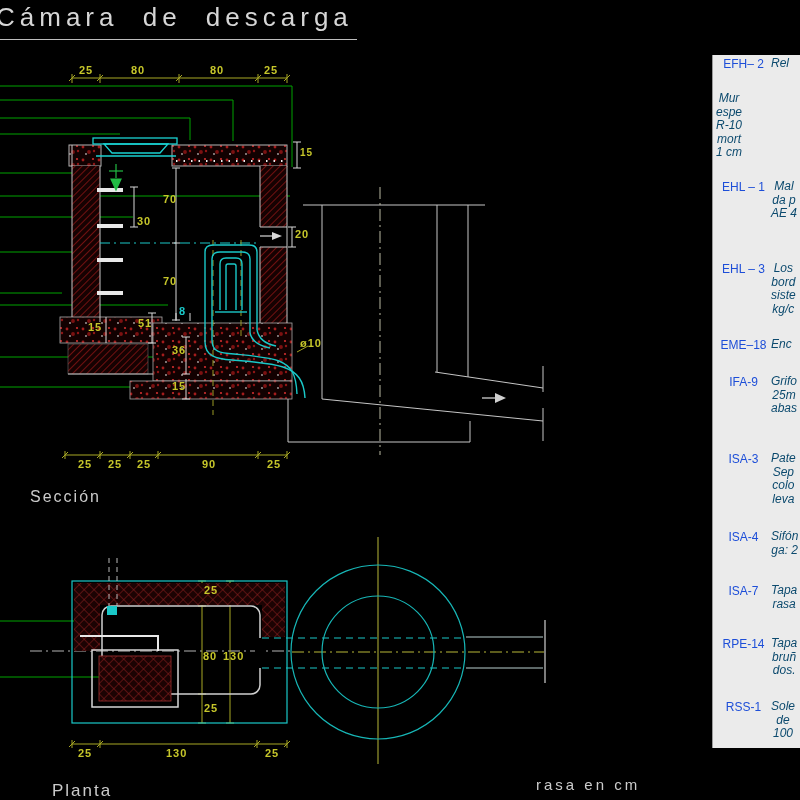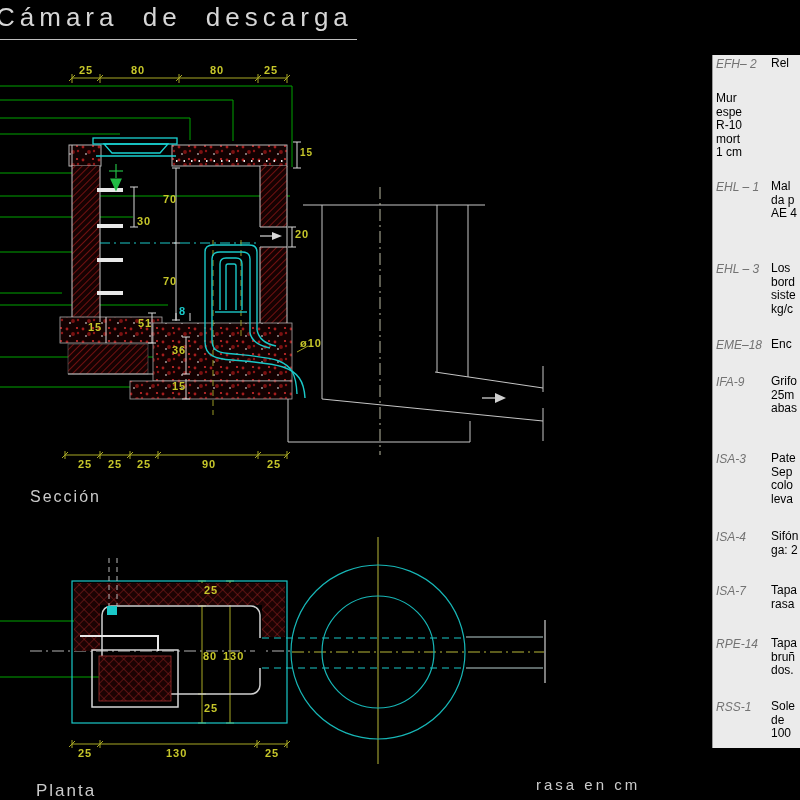--- a/index.html
+++ b/index.html
@@ -1,34 +1,34 @@
 <!DOCTYPE html>
 <html><head>
 <meta charset="utf-8">
 <style>
   html,body{margin:0;padding:0;background:#000;}
   .stage{position:relative;width:800px;height:800px;background:#000;overflow:hidden;
-         font-family:"Liberation Sans",sans-serif;}
+         font-family:"Liberation Sans",sans-serif;text-align:center;}
   svg{position:absolute;left:0;top:0;}
   .title{position:absolute;left:-4px;top:2px;font-size:26px;letter-spacing:5px;word-spacing:12px;
          color:#d6d6d6;font-weight:400;white-space:nowrap;}
   .title-rule{position:absolute;left:0;top:39px;width:357px;height:1px;background:#bdbdbd;}
   .lbl{position:absolute;color:#cbcbcb;letter-spacing:2px;white-space:nowrap;}
   .lbl-seccion{left:30px;top:488px;font-size:16px;}
-  .lbl-planta{left:36px;top:781px;font-size:17px;}
+  .lbl-planta{left:52px;top:781px;font-size:17px;}
   .lbl-cotas{left:536px;top:776px;font-size:15px;letter-spacing:3px;}
   .dim{position:absolute;color:#c6c62a;font-size:11px;font-weight:bold;letter-spacing:1px;
        white-space:nowrap;line-height:1;}
   .dim-sm{font-size:10px;}
   .dim-cyan{color:#1ac8c8;}
   .panel{position:absolute;left:712px;top:55px;width:88px;height:693px;background:#ebebeb;
          border-left:1px solid #9a9a9a;overflow:hidden;}
   .legend-item{position:absolute;left:3px;width:300px;display:flex;}
-  .legend-code{width:55px;flex:0 0 55px;font-size:12px;color:#737373;white-space:nowrap;font-style:italic;}
-  .legend-desc{font-size:12px;color:#000000;line-height:13.5px;white-space:pre-line;}
+  .legend-code{width:55px;flex:0 0 55px;font-size:12px;color:#1d4ed8;white-space:nowrap;}
+  .legend-desc{font-size:12px;color:#0c4a6e;line-height:13.5px;white-space:pre-line;font-style:italic;}
 </style>
 </head>
 <body>
 
 <div class="stage">
 
 <svg width="800" height="800" viewBox="0 0 800 800">
   <defs>
     <pattern id="hd" width="5" height="5" patternUnits="userSpaceOnUse" patternTransform="rotate(45)">
       <rect width="5" height="5" fill="#160202"></rect>

